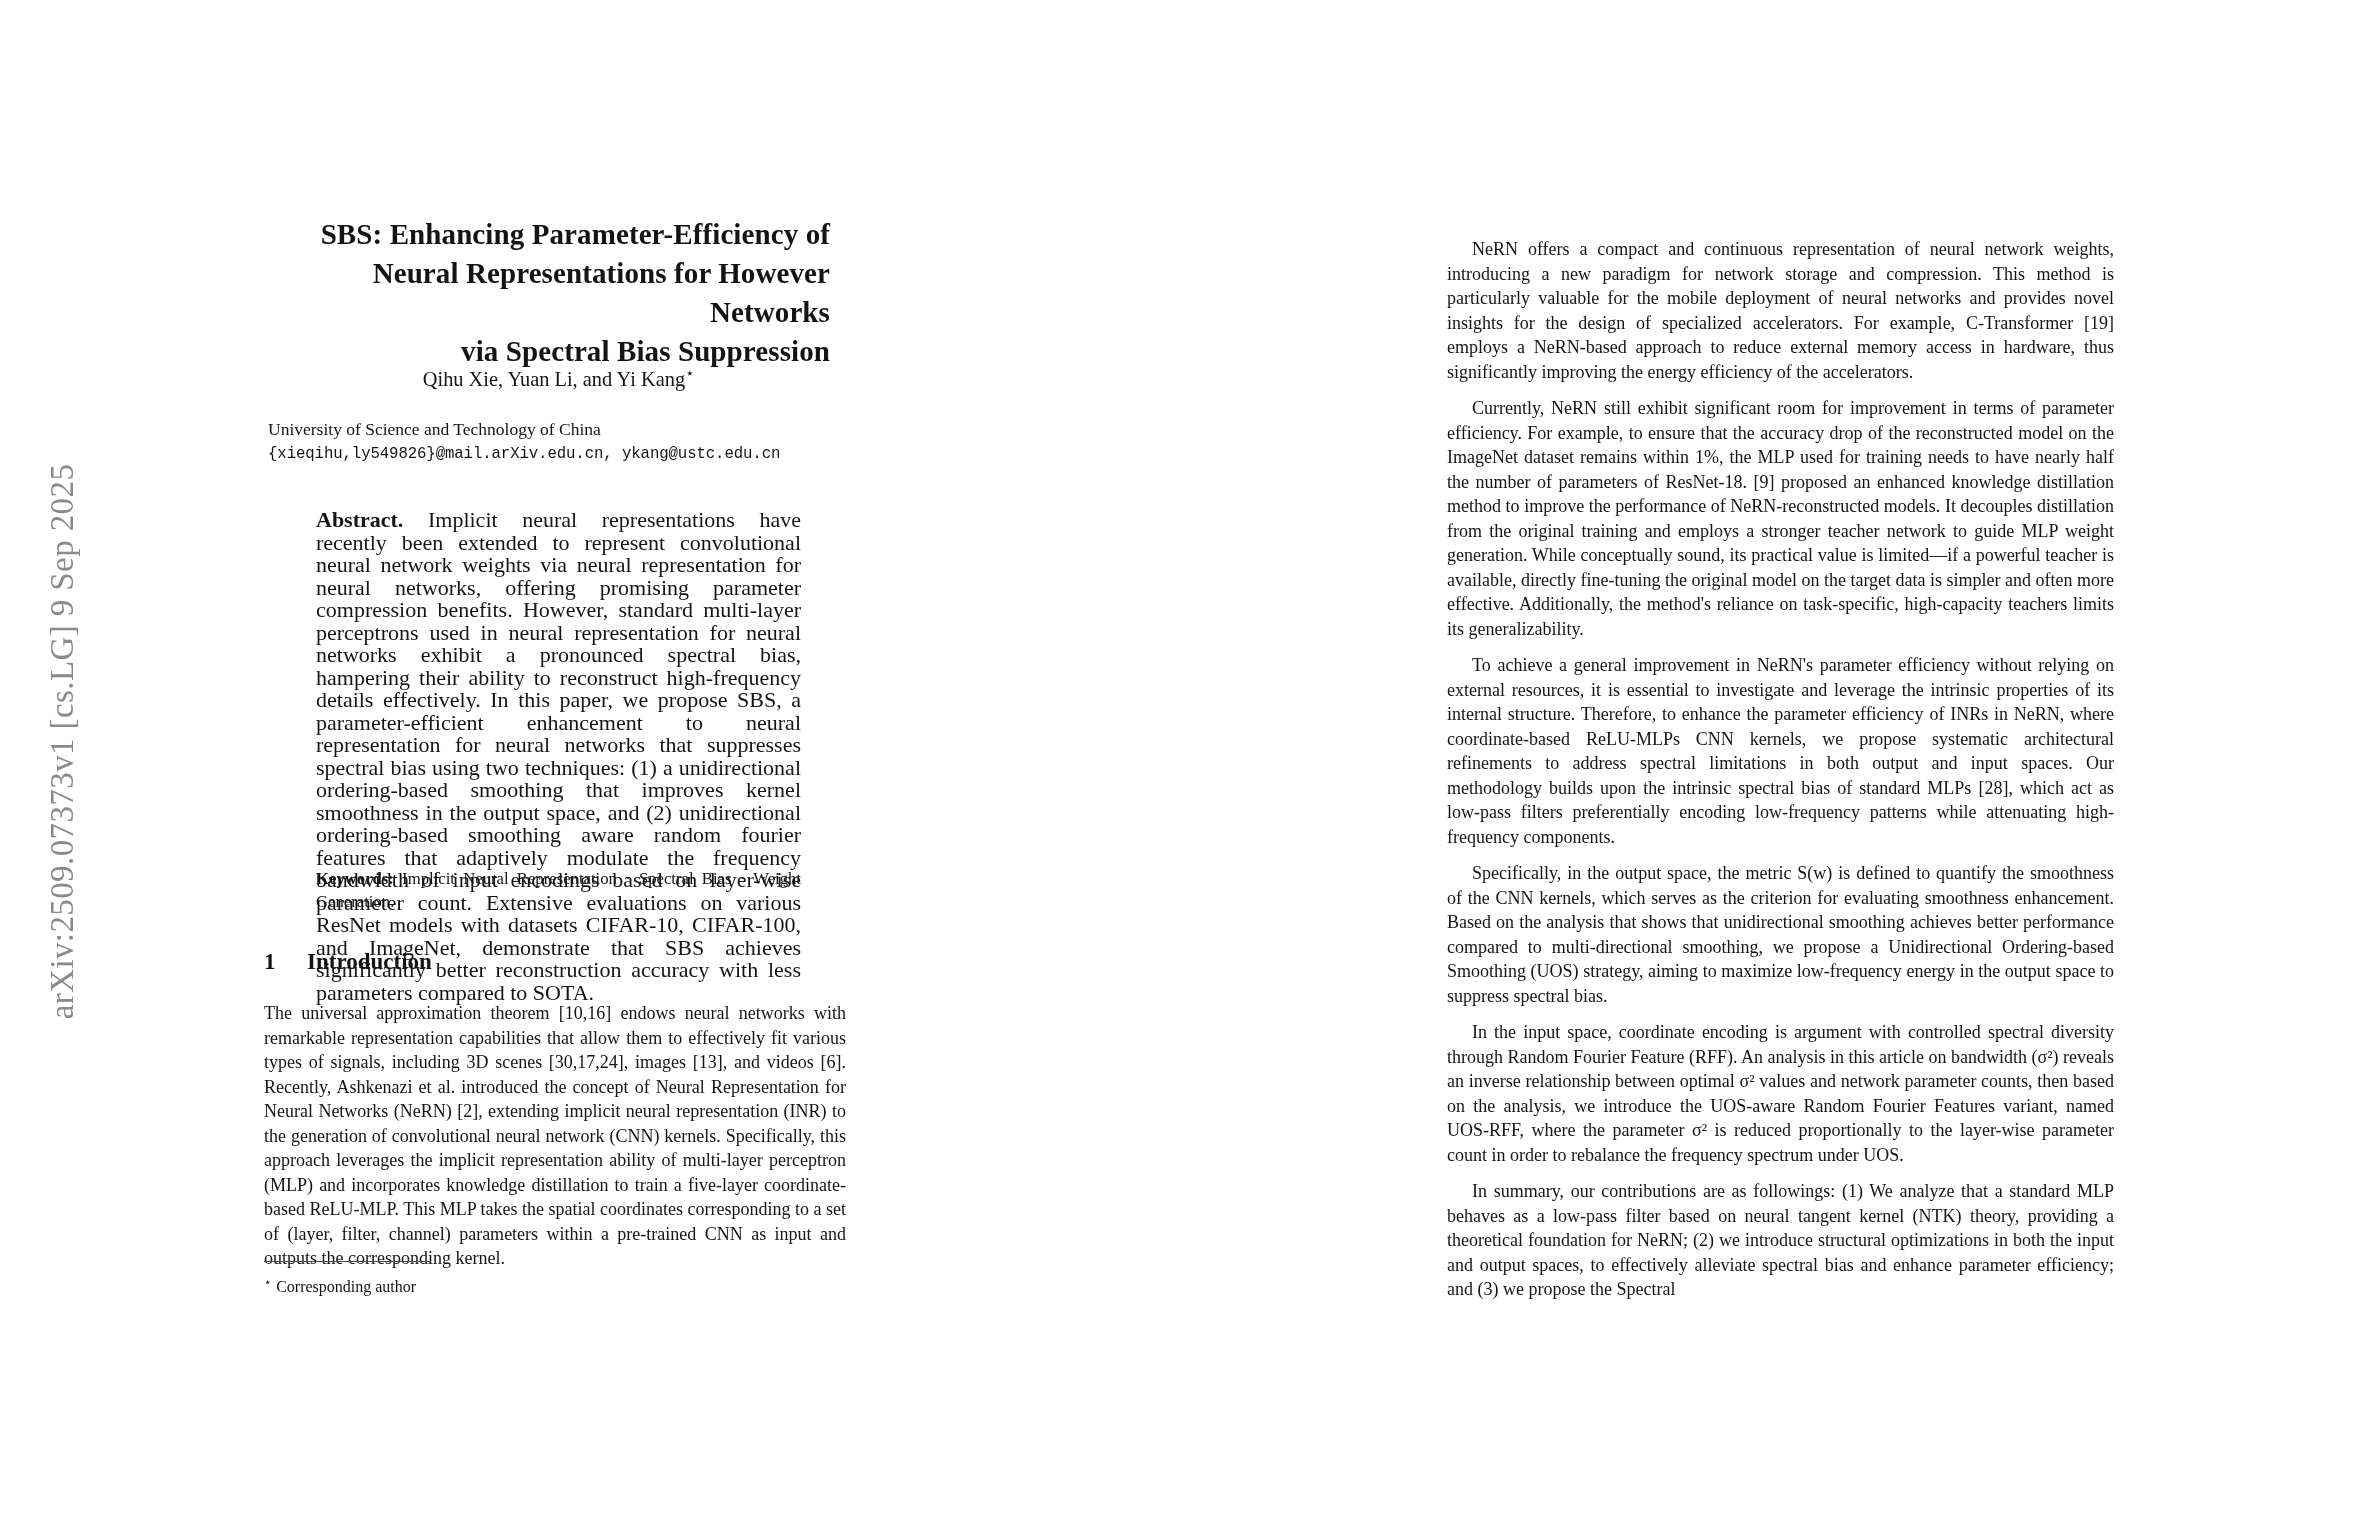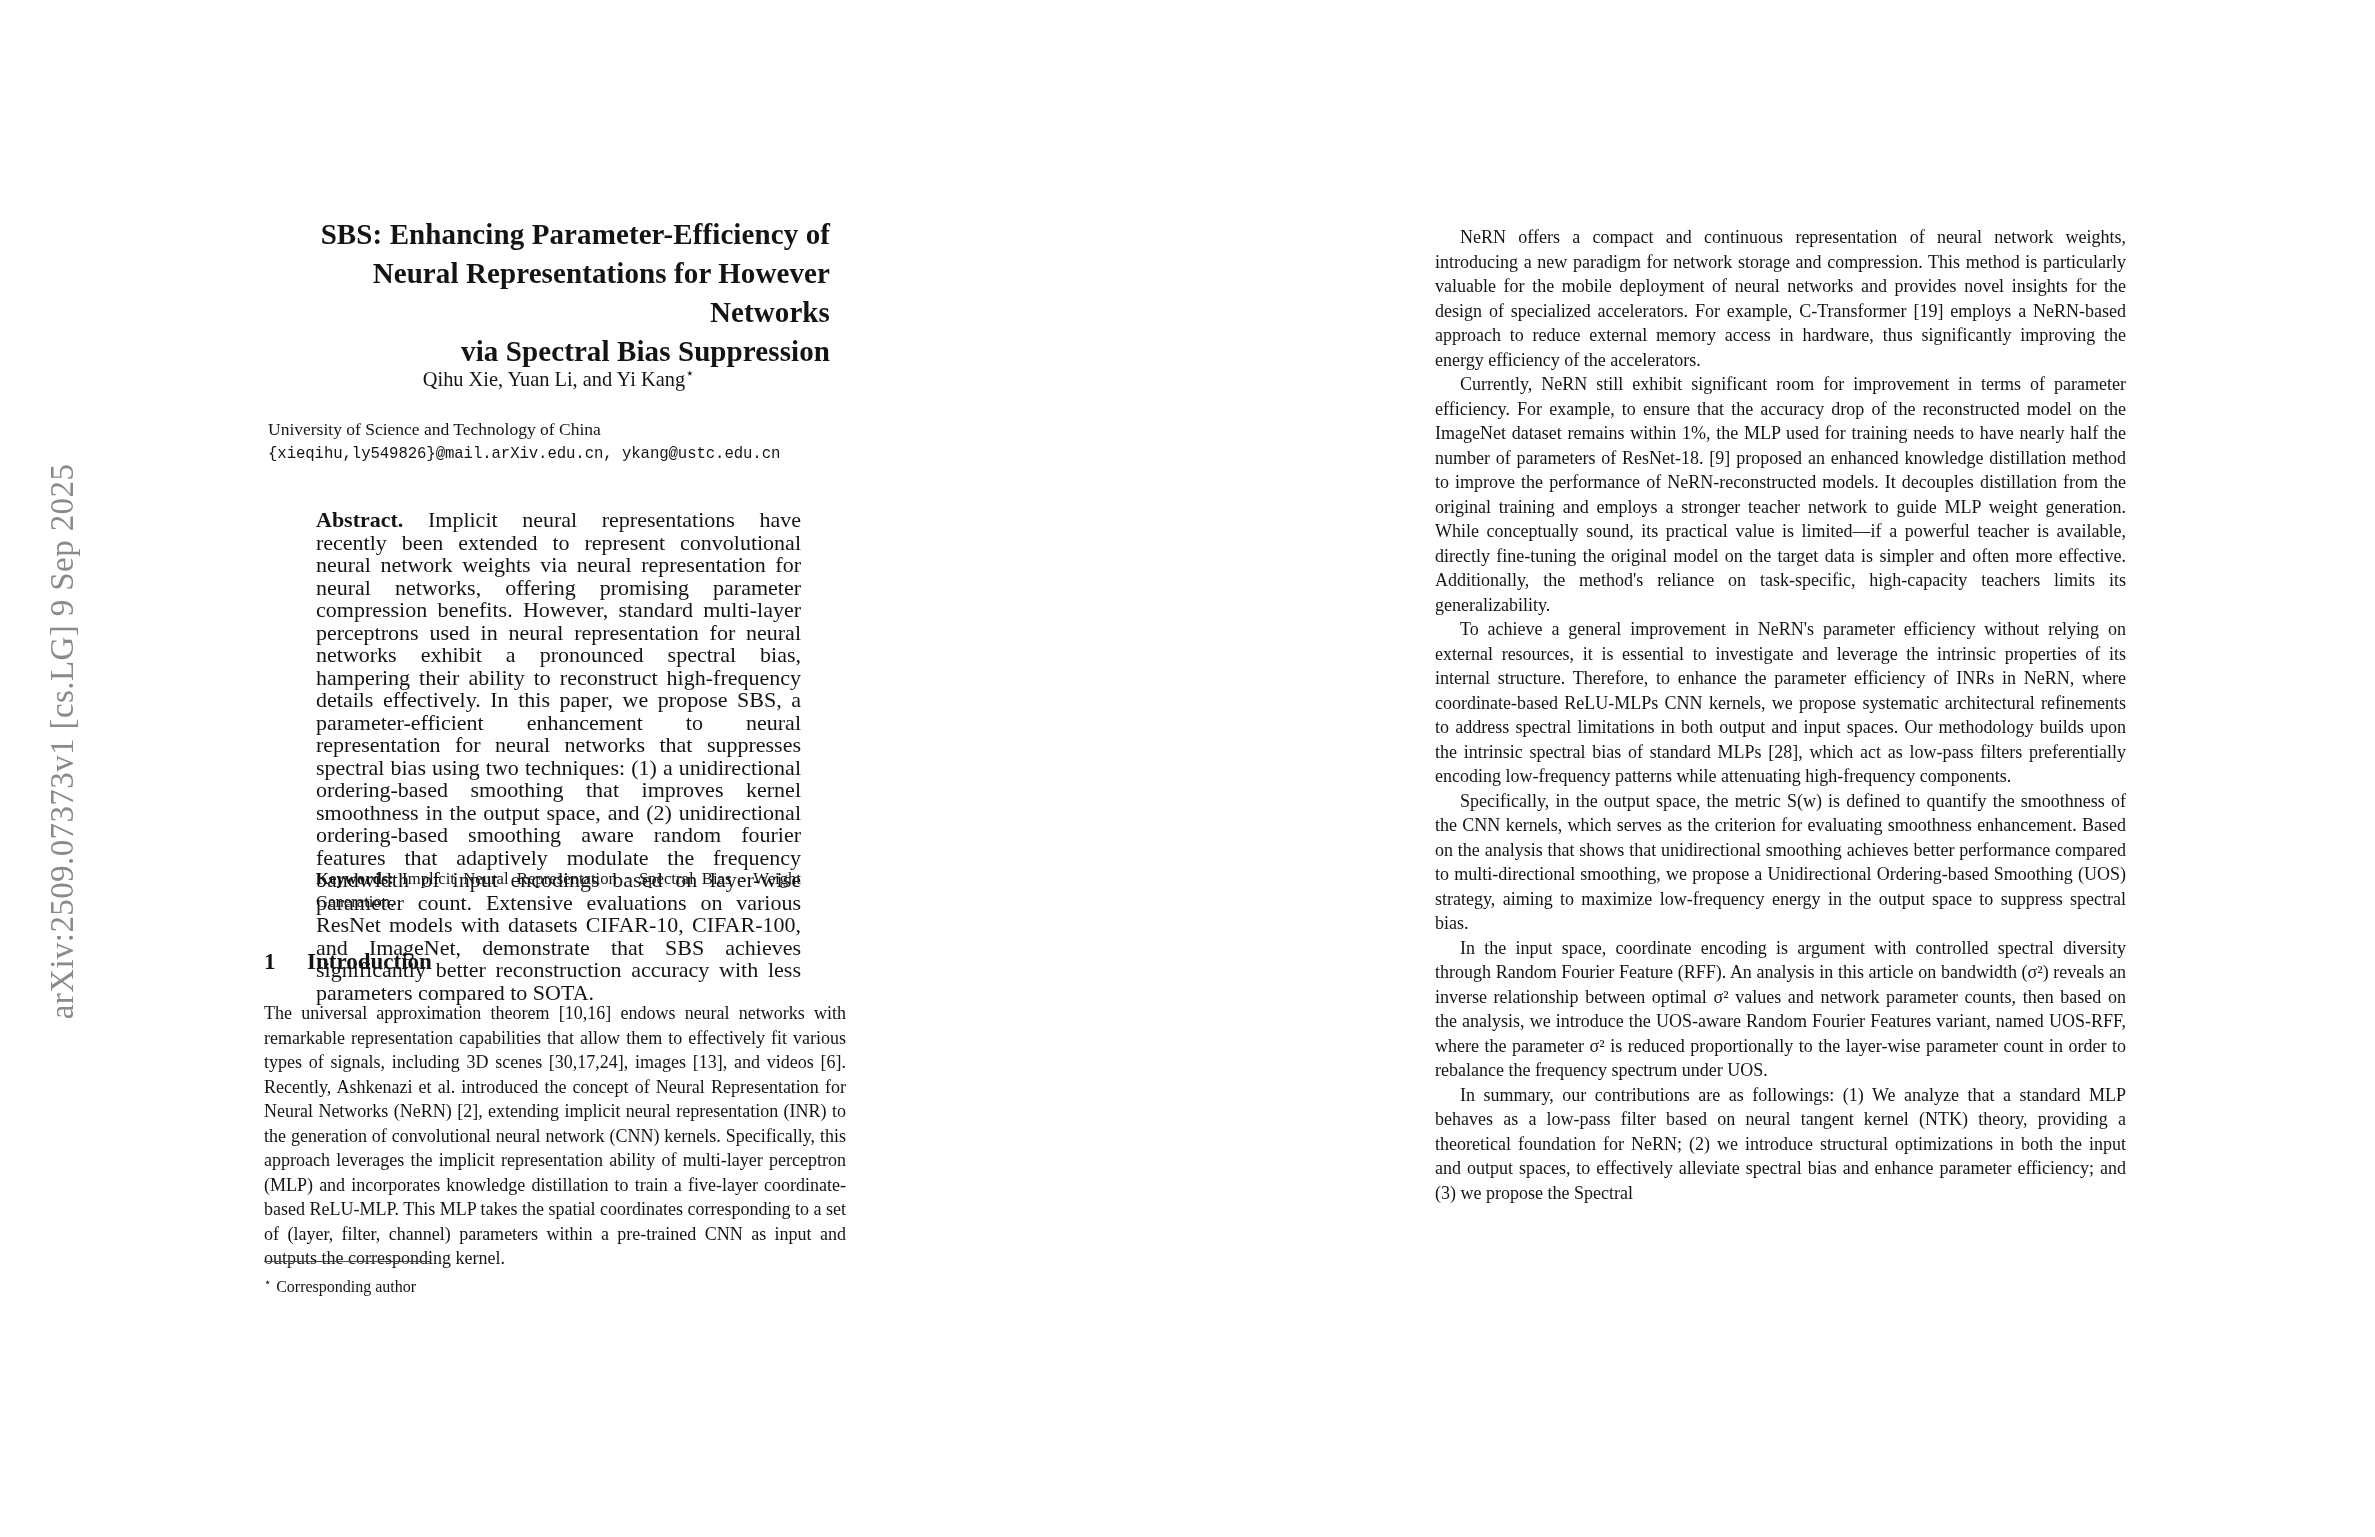--- a/index.html
+++ b/index.html
@@ -168,21 +168,21 @@
   #right-body {
     position: absolute;
     top: 225px;
     left: 47px;
     width: 691px;
     font-size: 18px;
     line-height: 24.5px;
     text-align: justify;
   }
   #right-body p {
-    margin: 0;
+    margin: 12px;
     text-indent: 25px;
   }
 </style>
 </head>
 <body>
 
 <div id="arxiv-stamp">
   <div class="stamp-text">arXiv:2509.07373v1  [cs.LG]  9 Sep 2025</div>
 </div>
 

